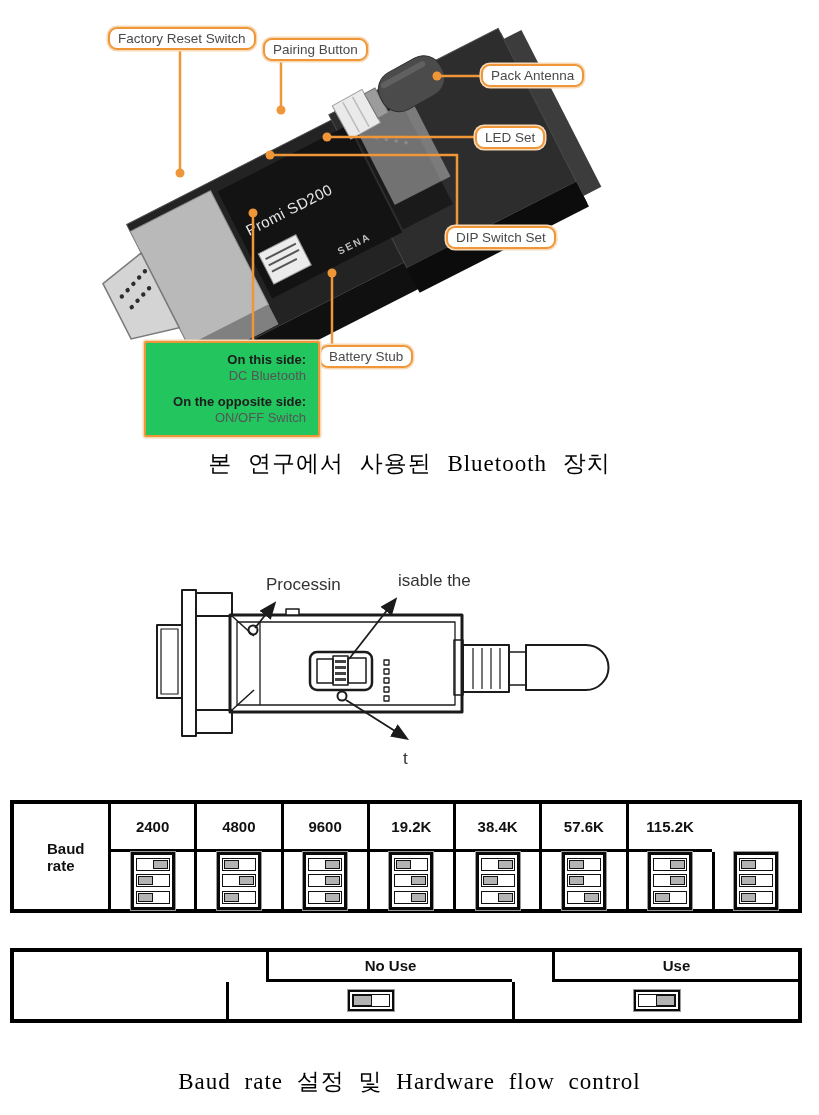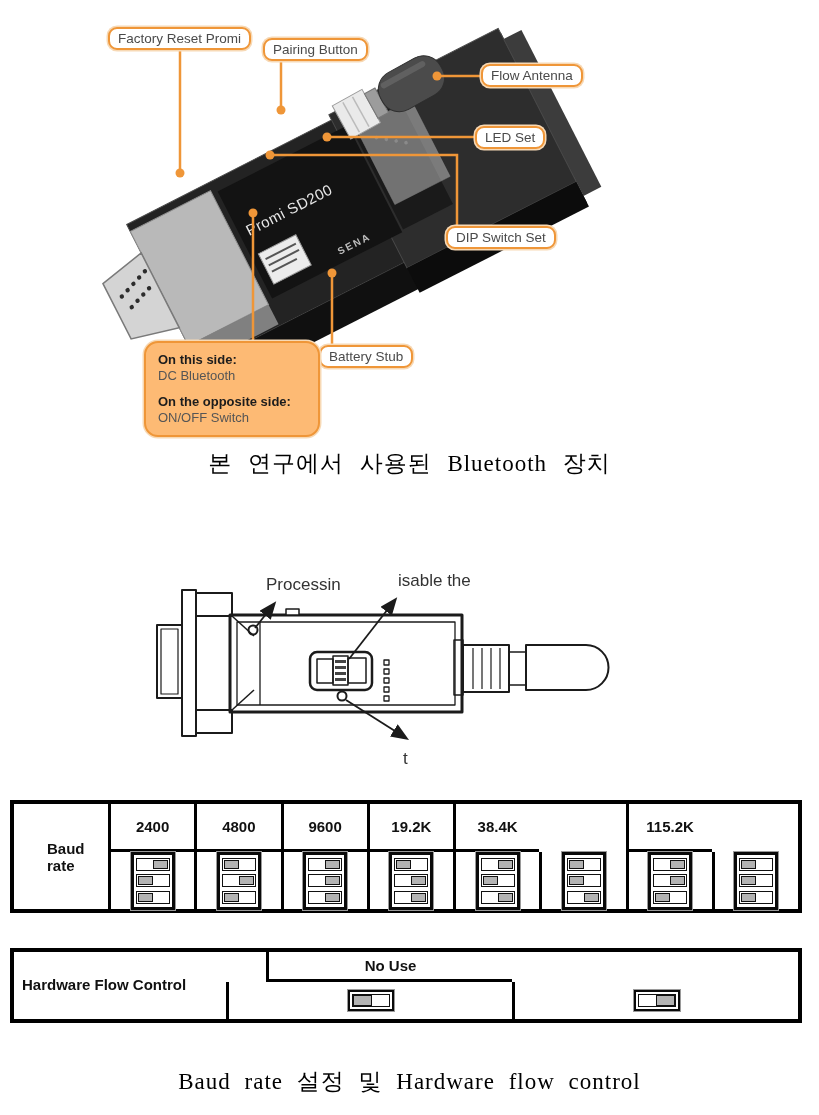--- a/index.html
+++ b/index.html
@@ -3,23 +3,23 @@
 <meta charset="utf-8">
 <style>
   html,body{margin:0;padding:0;background:#fff;}
   body{width:819px;height:1115px;position:relative;overflow:hidden;
        font-family:"Liberation Sans","DejaVu Sans",sans-serif;color:#222;}
   .abs{position:absolute;}
   
   .callout{position:absolute;border:2px solid #EF9638;border-radius:9px;background:#fff;
            padding:2px 8px;font-size:13.5px;color:#4a4a4a;white-space:nowrap;z-index:3;
            box-shadow:0 0 0 1.5px #f7d9b5;}
-  .notebox{position:absolute;border:2px solid #EF9638;border-radius:14px;background:#fdba74;
+  .notebox{position:absolute;border:2px solid #EF9638;border-radius:2px;background:#22c55e;
            padding:9px 12px;font-size:13px;color:#555;z-index:3;line-height:1.25;
-           box-shadow:0 0 0 1.5px #f7d9b5;width:148px;}
+           box-shadow:0 0 0 1.5px #f7d9b5;width:148px;text-align:right;}
   .notebox .b{font-weight:bold;color:#1c1c1c;}
   .notebox .sp{height:9px;}
   
   .caption{position:absolute;left:0;width:819px;text-align:center;
            font-family:"Liberation Serif","DejaVu Serif",serif;font-size:23px;color:#000;
            letter-spacing:1px;word-spacing:9px;z-index:2;}
   
   .baud-table{position:absolute;left:10px;top:800px;width:792px;box-sizing:border-box;
               border:4px solid #000;display:grid;grid-template-columns:94px repeat(8,1fr);
               grid-template-rows:48px 57px;background:#fff;z-index:2;}
@@ -115,23 +115,23 @@
     <circle cx="180" cy="173" r="4.5"></circle>
       <circle cx="281" cy="110" r="4.5"></circle>
     <circle cx="437" cy="76" r="4.5"></circle>
       <circle cx="327" cy="137" r="4.5"></circle>
     <circle cx="270" cy="155" r="4.5"></circle>
       <circle cx="332" cy="273" r="4.5"></circle>
     <circle cx="253" cy="213" r="4.5"></circle>
   </g>
 </svg>
 
-<div class="callout" style="left:108px;top:27px">Factory Reset Promi</div>
+<div class="callout" style="left:108px;top:27px">Factory Reset Switch</div>
 <div class="callout" style="left:263px;top:38px">Pairing Button</div>
-<div class="callout" style="left:481px;top:64px">Flow Antenna</div>
+<div class="callout" style="left:481px;top:64px">Pack Antenna</div>
 <div class="callout" style="left:475px;top:126px">LED Set</div>
 <div class="callout" style="left:446px;top:226px">DIP Switch Set</div>
 <div class="callout" style="left:319px;top:345px">Battery Stub</div>
 
 <div class="notebox" style="left:144px;top:341px">
   <div class="b">On this side:</div>
   <div>DC Bluetooth</div>
   <div class="sp"></div>
   <div class="b">On the opposite side:</div>
   <div>ON/OFF Switch</div>
@@ -200,20 +200,21 @@
 
 <div class="baud-table">
   <div class="bt-label">Baud rate</div>
 
   <div class="bt-col" style="display:contents">
     <div class="bt-head" style="grid-column:2;grid-row:1">2400</div></div>
   <div class="bt-head" style="grid-column:3;grid-row:1">4800</div>
   <div class="bt-head" style="grid-column:4;grid-row:1">9600</div>
   <div class="bt-head" style="grid-column:5;grid-row:1">19.2K</div>
   <div class="bt-head" style="grid-column:6;grid-row:1">38.4K</div>
+  <div class="bt-head" style="grid-column:7;grid-row:1">57.6K</div>
   <div class="bt-head" style="grid-column:8;grid-row:1">115.2K</div>
 
   <div class="bt-cell" style="grid-column:2;grid-row:2">
       <div class="dip">
         <div class="dip-slot">
           <div class="dip-handle pos-right"></div>
         </div>
         <div class="dip-slot">
           <div class="dip-handle pos-left"></div>
         </div>
@@ -310,23 +311,23 @@
         </div>
         <div class="dip-slot">
           <div class="dip-handle pos-left"></div>
         </div>
       </div>
     </div>
 </div>
 
 <div class="flow-table">
   <div class="ft-label">
-    <div>Hardware Flow Control</div>
   </div>
   <div class="ft-head" style="grid-column:2;grid-row:1">No Use</div>
+  <div class="ft-head" style="grid-column:3;grid-row:1">Use</div>
   <div class="ft-cell" style="grid-column:2;grid-row:2">
     <div class="hswitch pos-left">
         <div class="hswitch-inner">
           <div class="handle"></div>
         </div>
       </div>
   </div>
   <div class="ft-cell" style="grid-column:3;grid-row:2">
     <div class="hswitch pos-right">
         <div class="hswitch-inner">

